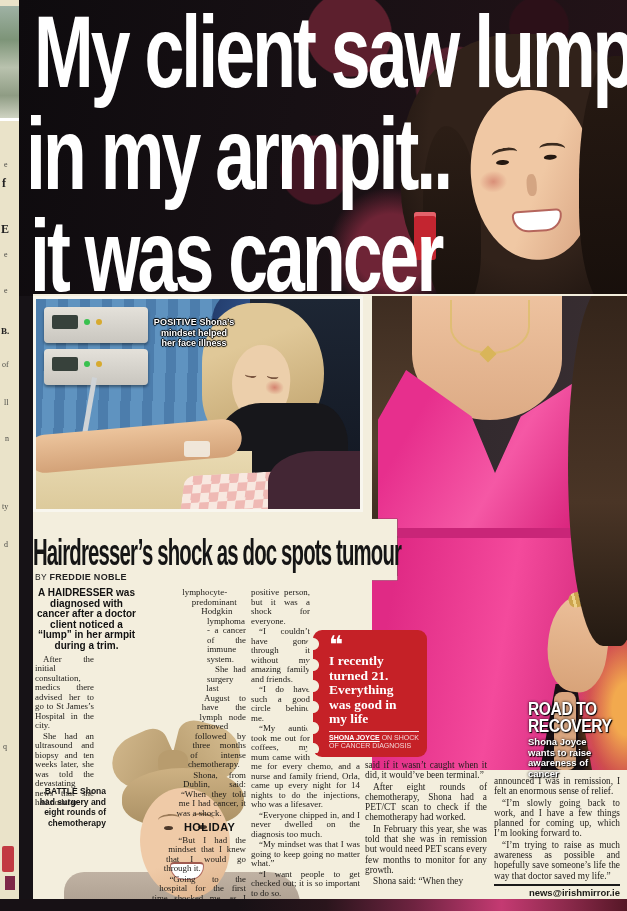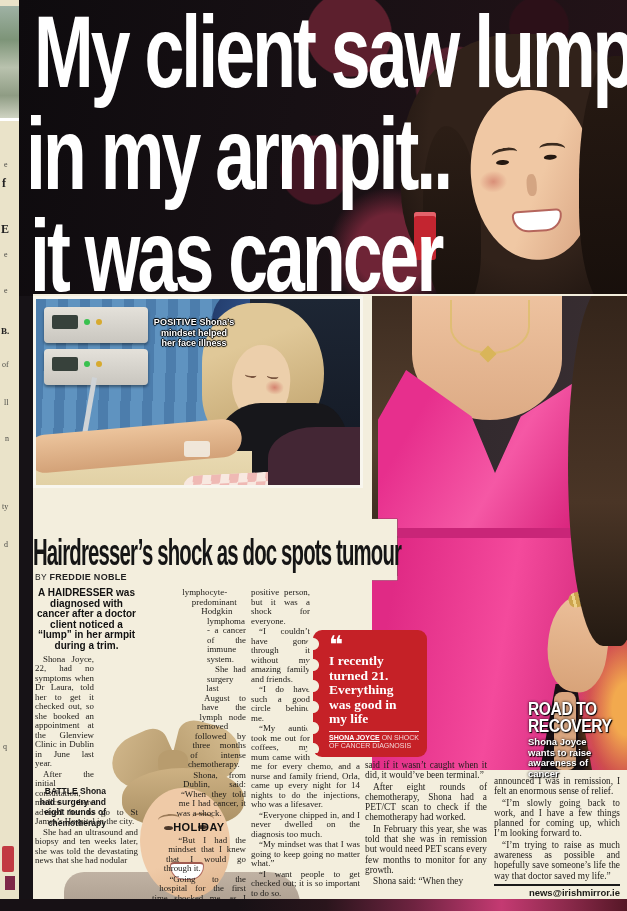--- a/index.html
+++ b/index.html
@@ -33,21 +33,21 @@
   .t-brow{position:absolute;width:26px;height:9px;border-top:3px solid #3a2a1e;border-radius:50%;}
   .t-eye{position:absolute;width:13px;height:5px;background:#241811;border-radius:50%;}
   .t-nose{position:absolute;left:55px;top:84px;width:10px;height:22px;background:rgba(160,100,70,.35);border-radius:40%;}
   .t-smile{position:absolute;left:38px;top:120px;width:46px;height:18px;background:#fff;border:2px solid #b5655c;border-radius:6px 6px 18px 18px;}
   .t-blush{position:absolute;left:8px;top:78px;width:28px;height:22px;background:radial-gradient(#d98f78,transparent 70%);}
 
   
   .cream-sheet{position:absolute;left:33px;top:294px;width:594px;height:617px;background:#f3eedd;z-index:1;}
 
   
-  .hospital{position:absolute;left:33px;top:296px;width:330px;height:192px;z-index:2;overflow:hidden;
+  .hospital{position:absolute;left:33px;top:296px;width:330px;height:216px;z-index:2;overflow:hidden;
      border:3px solid #f8f6ee;box-sizing:border-box;
      background:repeating-linear-gradient(92deg,#4c7dac 0 10px,#5f93c0 10px 22px,#57range 0);}
   .chair-dark{position:absolute;right:-6px;top:0;width:116px;height:230px;background:linear-gradient(180deg,#1d2634,#10141e);border-radius:0 0 0 30px;}
   .chair-back{position:absolute;left:176px;top:-10px;width:150px;height:160px;background:radial-gradient(ellipse at 60% 30%,#2f5187 40%,#1d3360 90%);border-radius:20% 30% 10% 60%;}
   .pump{position:absolute;left:8px;width:104px;height:36px;background:linear-gradient(#e4e1da,#c9c6bf);border-radius:4px;box-shadow:0 2px 3px rgba(0,0,0,.4);}
   .pump .scr{position:absolute;left:8px;top:8px;width:26px;height:14px;background:#37413b;border-radius:2px;}
   .pump .led{position:absolute;left:40px;top:12px;width:6px;height:6px;background:#39c14f;border-radius:50%;box-shadow:12px 0 0 #d7aa2f;}
   .pole{position:absolute;left:50px;top:78px;width:5px;height:70px;background:#cfd3d6;transform:rotate(10deg);}
   .h-hair{position:absolute;left:166px;top:4px;width:122px;height:146px;background:linear-gradient(160deg,#e0c898 30%,#c3a671 85%);border-radius:46% 54% 58% 42%;}
   .h-face{position:absolute;left:196px;top:46px;width:58px;height:76px;background:#eccfab;border-radius:50% 50% 46% 54%;transform:rotate(6deg);}
@@ -103,21 +103,21 @@
   .byline{position:absolute;left:35px;top:572px;z-index:4;font-size:8.5px;color:#222;letter-spacing:.3px;}
   .byline .nm{font-weight:bold;font-size:9px;}
 
   
   .col{position:absolute;z-index:4;font-family:"Liberation Serif",serif;font-size:8.9px;line-height:9.5px;
        color:#1d1b18;text-align:justify;}
   .col p{margin:0 0 1px 0;text-indent:8px;}
   .col p.cont{text-indent:0;}
   .lead{font-family:"Liberation Sans",sans-serif;font-weight:bold;font-size:10px;line-height:10.6px;
         text-align:center;color:#111;margin-bottom:3px;}
-  .crosshead{font-family:"Liberation Sans",sans-serif;font-weight:bold;font-size:11px;text-align:left;
+  .crosshead{font-family:"Liberation Sans",sans-serif;font-weight:bold;font-size:11px;text-align:center;
         margin:5px 0 3px 0;letter-spacing:.4px;color:#111;}
   #col1{left:35px;top:588px;width:103px;height:204px;}
   #col2{left:143px;top:588px;width:103px;height:312px;}
   #col3{left:251px;top:588px;width:109px;height:312px;}
   #col4{left:365px;top:760px;width:122px;height:126px;font-size:9.3px;line-height:10.3px;}
   #col5{left:494px;top:776px;width:126px;height:126px;font-size:9.3px;line-height:10.3px;}
   .sp1{float:right;width:44px;height:60px;margin-top:84px;}
   .sp2{float:left;width:64px;height:176px;margin-top:134px;
        shape-outside:polygon(0 0,40% 0,98% 12%,100% 26%,60% 60%,20% 96%,0 100%);shape-margin:3px;}
   .sp3{float:right;width:50px;height:128px;margin-top:42px;shape-margin:3px;}
@@ -256,21 +256,20 @@
   <div class="hl hl3">it was cancer</div>
 
   <div class="subhead">Hairdresser’s shock as doc spots tumour</div>
   <div class="byline">
     <span>BY </span><span class="nm">FREDDIE NOBLE</span>
   </div>
 
   <div class="col" id="col1">
     <div class="lead">A HAIDRESSER was diagnosed with cancer after a doctor client noticed a “lump” in her armpit during a trim.</div>
     <div class="sp1"></div>
-    <p>Shona Joyce, 22, had no symptoms when Dr Laura, told her to get it checked out, so she booked an appointment at the Glenview Clinic in Dublin in June last year.</p>
     <p>After the initial consultation, medics there advised her to go to St James’s Hospital in the city.</p>
     <p>She had an ultrasound and biopsy and ten weeks later, she was told the devastating news that she had nodular</p>
   </div>
 
   <div class="col" id="col2">
     <div class="sp2"></div>
     <p class="cont">lymphocyte-predominant Hodgkin lymphoma - a cancer of the immune system.</p>
     <p>She had surgery last August to have the lymph node removed followed by three months of intense chemotherapy.</p>
     <p>Shona, from Dublin, said: “When they told me I had cancer, it was a shock.</p>
     <div class="crosshead">HOLIDAY</div>

